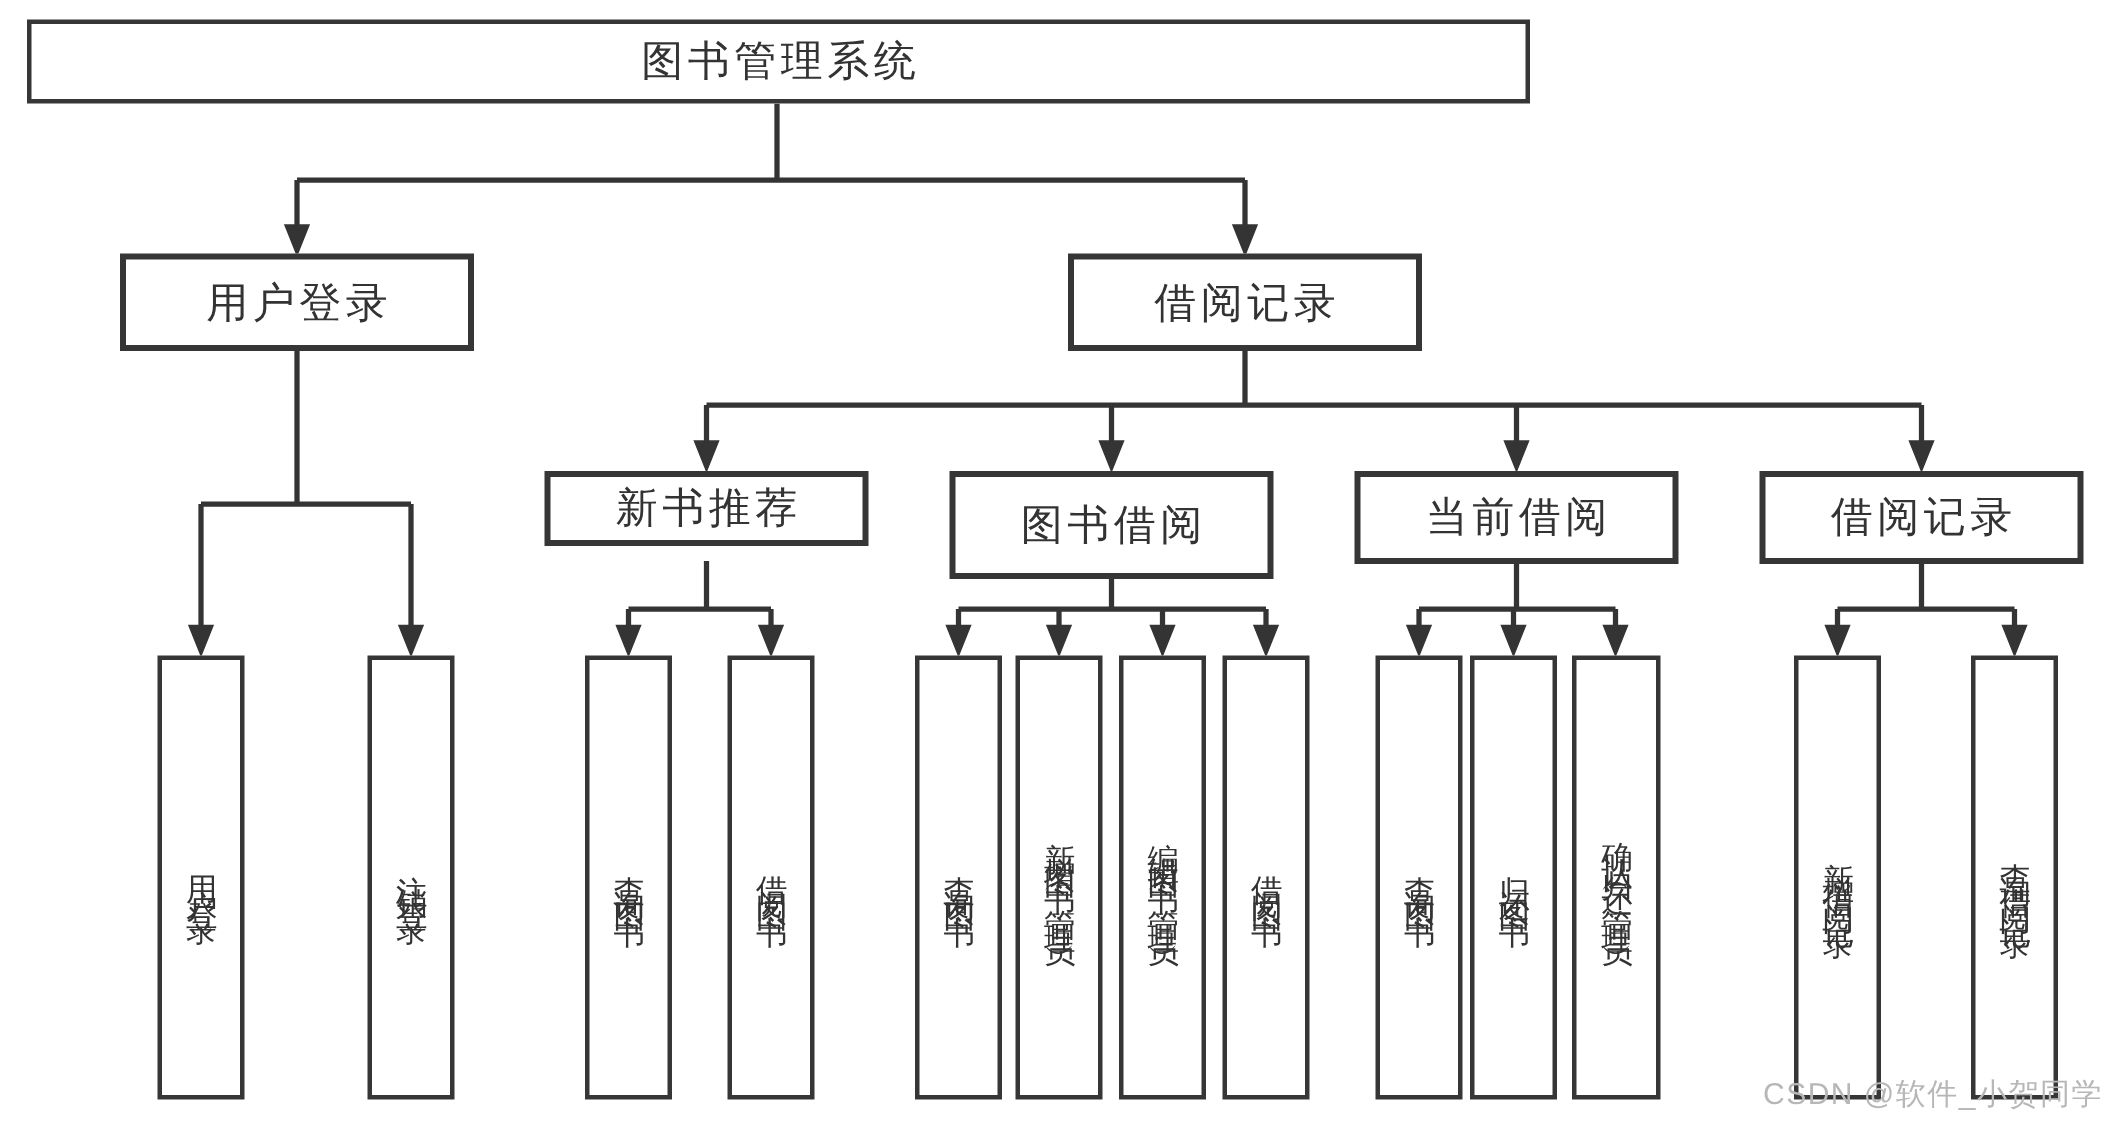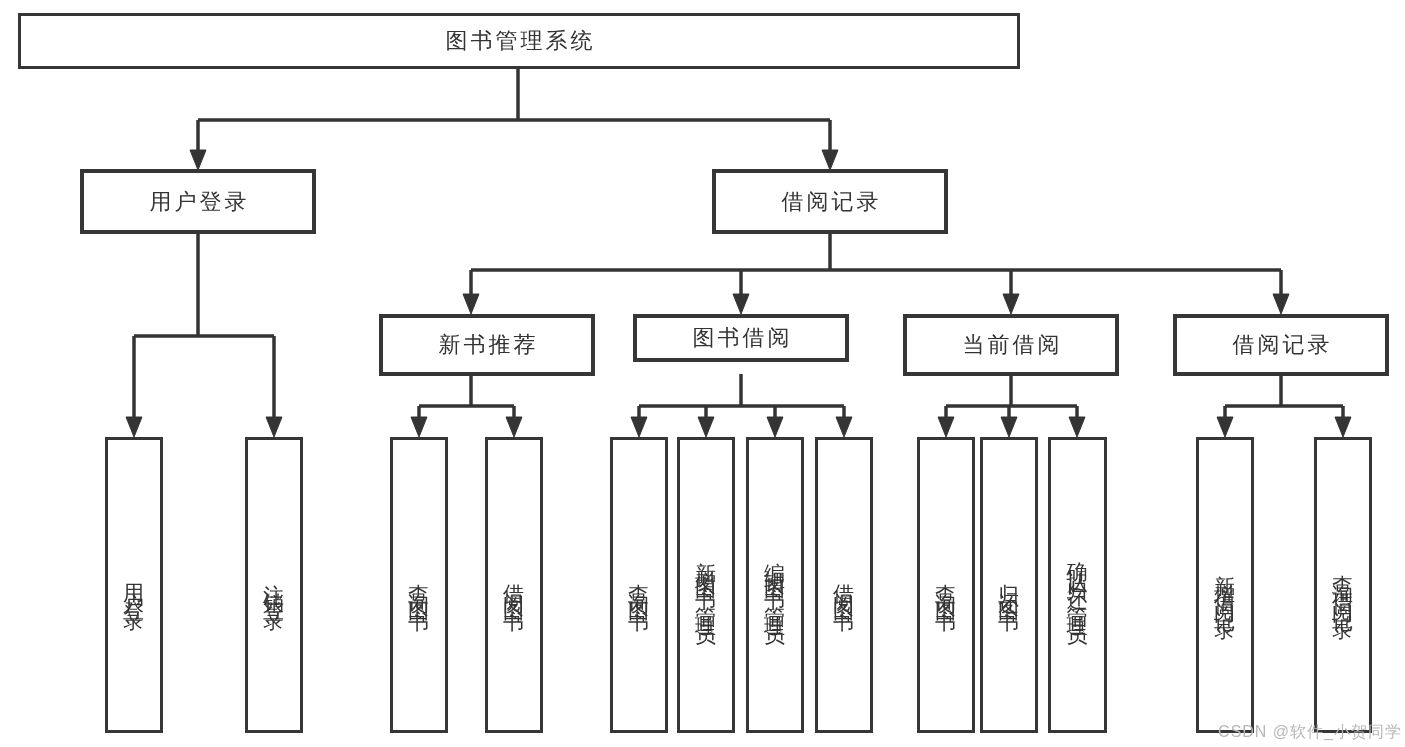--- a/index.html
+++ b/index.html
@@ -36,38 +36,38 @@
     border: 3px solid #363636;
     display: flex;
     align-items: center;
     justify-content: center;
     z-index: 1;
   }
   .box.lvl {
     border-width: 4px;
   }
   .h-label {
-    font-size: 22px;
+    font-size: 28px;
     letter-spacing: 3px;
     text-indent: 3px;
     white-space: nowrap;
   }
   .v-label {
     writing-mode: vertical-rl;
     text-orientation: mixed;
     font-size: 21px;
     letter-spacing: 9px;
     line-height: 1;
     white-space: nowrap;
   }
   .watermark {
     position: absolute;
     right: 3px;
     bottom: 4px;
-    font-size: 16px;
+    font-size: 20px;
     letter-spacing: 1px;
     color: #b7b7b7;
     z-index: 2;
     white-space: nowrap;
   }
 </style>
 </head>
 <body>
 
 <div class="stage">
@@ -114,24 +114,24 @@
     <span class="h-label">图书管理系统</span>
   </div>
 
   <div class="box lvl" style="left:80px; top:169px; width:236px; height:65px;">
     <span class="h-label">用户登录</span>
   </div>
   <div class="box lvl" style="left:712px; top:169px; width:236px; height:65px;">
     <span class="h-label">借阅记录</span>
   </div>
 
-  <div class="box lvl" style="left:379px; top:314px; width:216px; height:62px;font-family:Liberation Mono, monospace;">
+  <div class="box lvl" style="left:363px; top:314px; width:216px; height:50px;font-family:Liberation Mono, monospace;">
     <span class="h-label">新书推荐</span>
   </div>
-  <div class="box lvl" style="left:633px; top:314px; width:216px; height:48px;">
+  <div class="box lvl" style="left:633px; top:314px; width:216px; height:72px;">
     <span class="h-label">图书借阅</span>
   </div>
   <div class="box lvl" style="left:1173px; top:314px; width:216px; height:62px;">
     <span class="h-label">借阅记录</span>
   </div>
   <div class="box lvl" style="left:903px; top:314px; width:216px; height:62px;">
     <span class="h-label">当前借阅</span>
   </div>
 
   <div class="box" style="left:105px; top:437px; width:58px; height:296px;">

